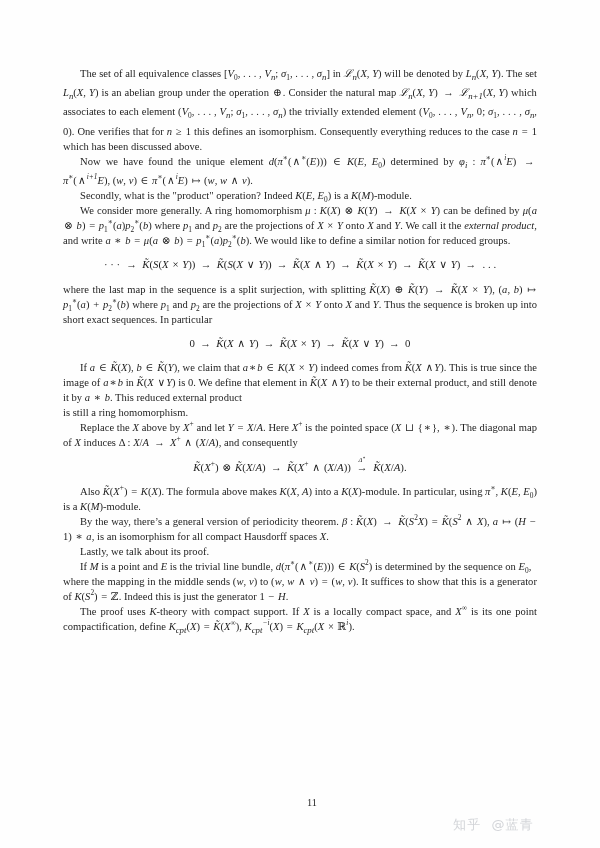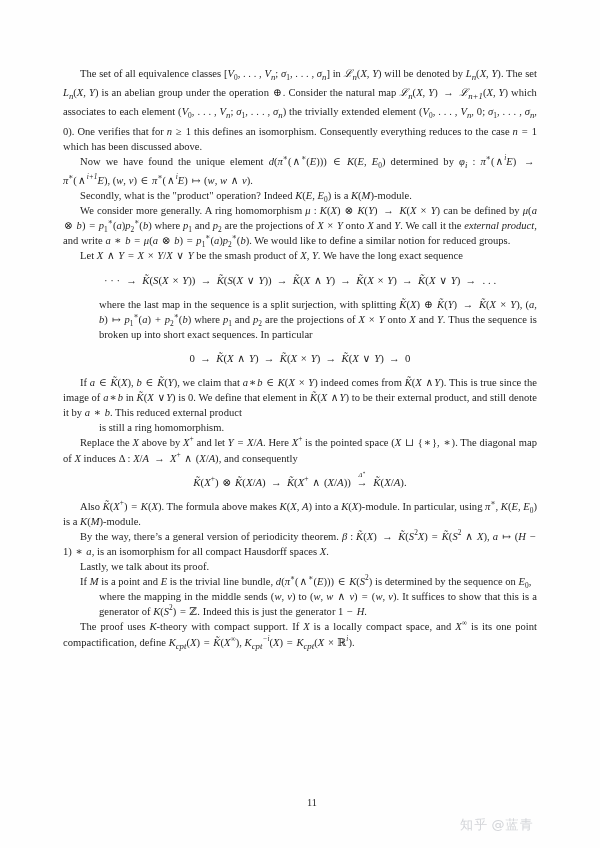--- a/index.html
+++ b/index.html
@@ -33,21 +33,21 @@
 
   p.para {
     margin: 0;
     font-size: 10.55px;
     line-height: 15.1px;
     text-align: justify;
     text-indent: 17px;
     hyphens: none;
     letter-spacing: 0.02px;
   }
-  p.para.cont { text-indent: 0; margin-left: 36px; }
+  p.para.cont { text-indent: 0; }
 
   div.eq {
     margin: 0;
     font-size: 10.8px;
     line-height: 15.1px;
     text-align: center;
   }
   div.eq.spaced { padding: 9px 0 9px 0; }
   div.eq.spaced-tight { padding: 8px 0 7px 0; }
 
@@ -93,21 +93,21 @@
     position: absolute;
     right: 14px;
     bottom: 14px;
     font-family: "DejaVu Sans", sans-serif;
     font-size: 13px;
     color: #d2d4d8;
     letter-spacing: 1.2px;
     white-space: nowrap;
     user-select: none;
   }
-  #watermark .wm-logo { margin-right: 3px; }
+  #watermark .wm-logo { margin-right: 10px; }
 </style>
 </head>
 <body style="background: rgb(254, 254, 254); color: rgb(29, 29, 29);">
 
 <div id="page">
 
   <div id="textblock">
 
     <p class="para">
       The set of all equivalence classes [<span class="mi">V</span><sub class="mup">0</sub>, . . . , <span class="mi">V</span><sub class="mi">n</sub>; <span class="mi">σ</span><sub class="mup">1</sub>, . . . , <span class="mi">σ</span><sub class="mi">n</sub>] in <span class="mscr">ℒ</span><sub class="mi">n</sub>(<span class="mi">X</span>, <span class="mi">Y</span>) will be denoted by <span class="mi">L</span><sub class="mi">n</sub>(<span class="mi">X</span>, <span class="mi">Y</span>). The set <span class="mi">L</span><sub class="mi">n</sub>(<span class="mi">X</span>, <span class="mi">Y</span>) is an abelian group under the operation <span class="op">⊕</span>. Consider the natural map <span class="mscr">ℒ</span><sub class="mi">n</sub>(<span class="mi">X</span>, <span class="mi">Y</span>) <span class="arr">→</span> <span class="mscr">ℒ</span><sub class="mi">n+1</sub>(<span class="mi">X</span>, <span class="mi">Y</span>) which associates to each element (<span class="mi">V</span><sub class="mup">0</sub>, . . . , <span class="mi">V</span><sub class="mi">n</sub>; <span class="mi">σ</span><sub class="mup">1</sub>, . . . , <span class="mi">σ</span><sub class="mi">n</sub>) the trivially extended element (<span class="mi">V</span><sub class="mup">0</sub>, . . . , <span class="mi">V</span><sub class="mi">n</sub>, 0; <span class="mi">σ</span><sub class="mup">1</sub>, . . . , <span class="mi">σ</span><sub class="mi">n</sub>, 0). One verifies that for <span class="mi">n</span> <span class="op">≥</span> 1 this defines an isomorphism. Consequently everything reduces to the case <span class="mi">n</span> <span class="op">=</span> 1 which has been discussed above.
@@ -118,23 +118,20 @@
     </p>
 
     <p class="para">
       Secondly, what is the "product" operation? Indeed <span class="mi">K</span>(<span class="mi">E</span>, <span class="mi">E</span><sub class="mup">0</sub>) is a <span class="mi">K</span>(<span class="mi">M</span>)-module.
     </p>
 
     <p class="para">
       We consider more generally. A ring homomorphism <span class="mi">μ</span> : <span class="mi">K</span>(<span class="mi">X</span>) <span class="op">⊗</span> <span class="mi">K</span>(<span class="mi">Y</span>) <span class="arr">→</span> <span class="mi">K</span>(<span class="mi">X</span> <span class="op">×</span> <span class="mi">Y</span>) can be defined by <span class="mi">μ</span>(<span class="mi">a</span> <span class="op">⊗</span> <span class="mi">b</span>) <span class="op">=</span> <span class="mi">p</span><sub class="mup">1</sub><sup class="mup">∗</sup>(<span class="mi">a</span>)<span class="mi">p</span><sub class="mup">2</sub><sup class="mup">∗</sup>(<span class="mi">b</span>) where <span class="mi">p</span><sub class="mup">1</sub> and <span class="mi">p</span><sub class="mup">2</sub> are the projections of <span class="mi">X</span> <span class="op">×</span> <span class="mi">Y</span> onto <span class="mi">X</span> and <span class="mi">Y</span>. We call it the <span class="mi">external product</span>, and write <span class="mi">a</span> <span class="op">∗</span> <span class="mi">b</span> <span class="op">=</span> <span class="mi">μ</span>(<span class="mi">a</span> <span class="op">⊗</span> <span class="mi">b</span>) <span class="op">=</span> <span class="mi">p</span><sub class="mup">1</sub><sup class="mup">∗</sup>(<span class="mi">a</span>)<span class="mi">p</span><sub class="mup">2</sub><sup class="mup">∗</sup>(<span class="mi">b</span>). We would like to define a similar notion for reduced groups.
     </p>
 
-    <p class="para">
-      Let <span class="mi">X</span> <span class="op">∧</span> <span class="mi">Y</span> <span class="op">=</span> <span class="mi">X</span> <span class="op">×</span> <span class="mi">Y</span>/<span class="mi">X</span> <span class="op">∨</span> <span class="mi">Y</span> be the smash product of <span class="mi">X</span>, <span class="mi">Y</span>. We have the long exact sequence
-    </p>
 
     <div class="eq spaced">
       <span class="op">· · ·</span> <span class="arr">→</span> <span class="mi">K̃</span>(<span class="mi">S</span>(<span class="mi">X</span> <span class="op">×</span> <span class="mi">Y</span>)) <span class="arr">→</span> <span class="mi">K̃</span>(<span class="mi">S</span>(<span class="mi">X</span> <span class="op">∨</span> <span class="mi">Y</span>)) <span class="arr">→</span> <span class="mi">K̃</span>(<span class="mi">X</span> <span class="op">∧</span> <span class="mi">Y</span>) <span class="arr">→</span> <span class="mi">K̃</span>(<span class="mi">X</span> <span class="op">×</span> <span class="mi">Y</span>) <span class="arr">→</span> <span class="mi">K̃</span>(<span class="mi">X</span> <span class="op">∨</span> <span class="mi">Y</span>) <span class="arr">→</span> <span class="op">. . .</span>
     </div>
 
     <p class="para cont">
       where the last map in the sequence is a split surjection, with splitting <span class="mi">K̃</span>(<span class="mi">X</span>) <span class="op">⊕</span> <span class="mi">K̃</span>(<span class="mi">Y</span>) <span class="arr">→</span> <span class="mi">K̃</span>(<span class="mi">X</span> <span class="op">×</span> <span class="mi">Y</span>), (<span class="mi">a</span>, <span class="mi">b</span>) <span class="op">↦</span> <span class="mi">p</span><sub class="mup">1</sub><sup class="mup">∗</sup>(<span class="mi">a</span>) <span class="op">+</span> <span class="mi">p</span><sub class="mup">2</sub><sup class="mup">∗</sup>(<span class="mi">b</span>) where <span class="mi">p</span><sub class="mup">1</sub> and <span class="mi">p</span><sub class="mup">2</sub> are the projections of <span class="mi">X</span> <span class="op">×</span> <span class="mi">Y</span> onto <span class="mi">X</span> and <span class="mi">Y</span>. Thus the sequence is broken up into short exact sequences. In particular
     </p>
 
     <div class="eq spaced">

